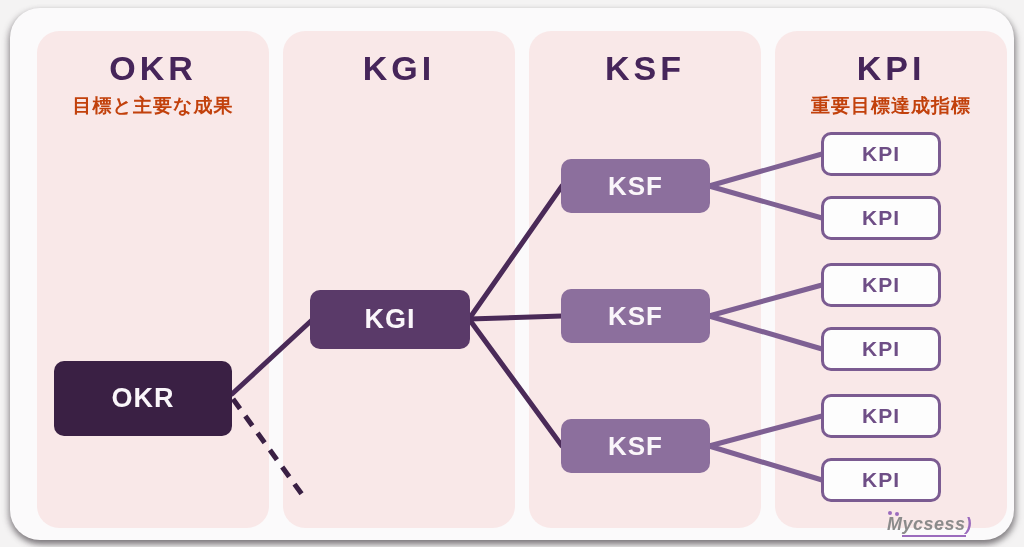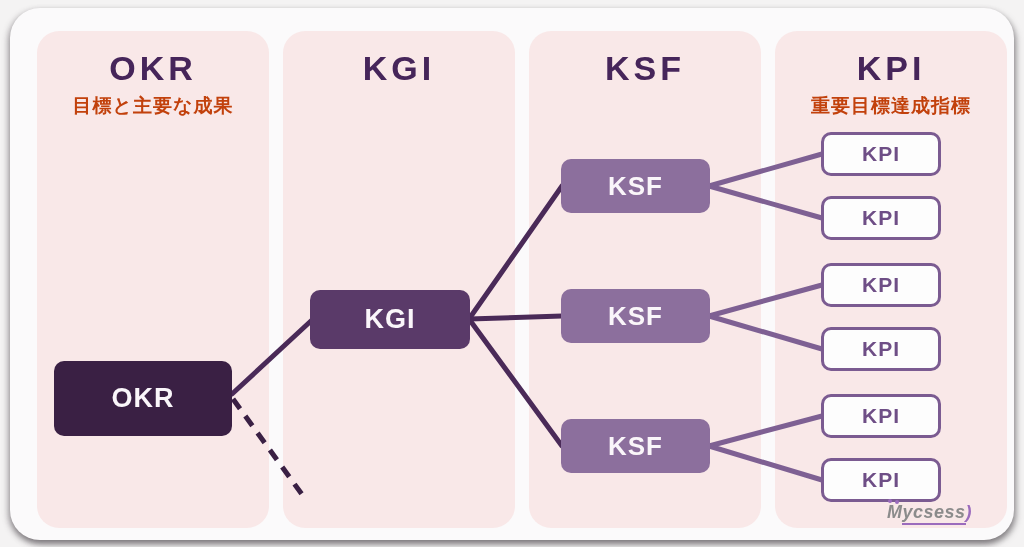--- a/index.html
+++ b/index.html
@@ -97,21 +97,21 @@
     font-size: 21px;
   }
   .kpi-1 { top: 132px; }
   .kpi-2 { top: 196px; }
   .kpi-3 { top: 263px; }
   .kpi-4 { top: 327px; }
   .kpi-5 { top: 394px; }
   .kpi-6 { top: 458px; }
   .logo {
     position: absolute;
-    right: 52px; bottom: 24px;
+    right: 52px; bottom: 12px;
     font-size: 18px;
     font-style: italic;
     font-weight: 700;
     color: #8b8b8b;
     letter-spacing: 0.5px;
   }
   .logo .logo-m { position: relative; color: #8b8b8b; }
   .logo .logo-m::before {
     content: "";
     position: absolute;

